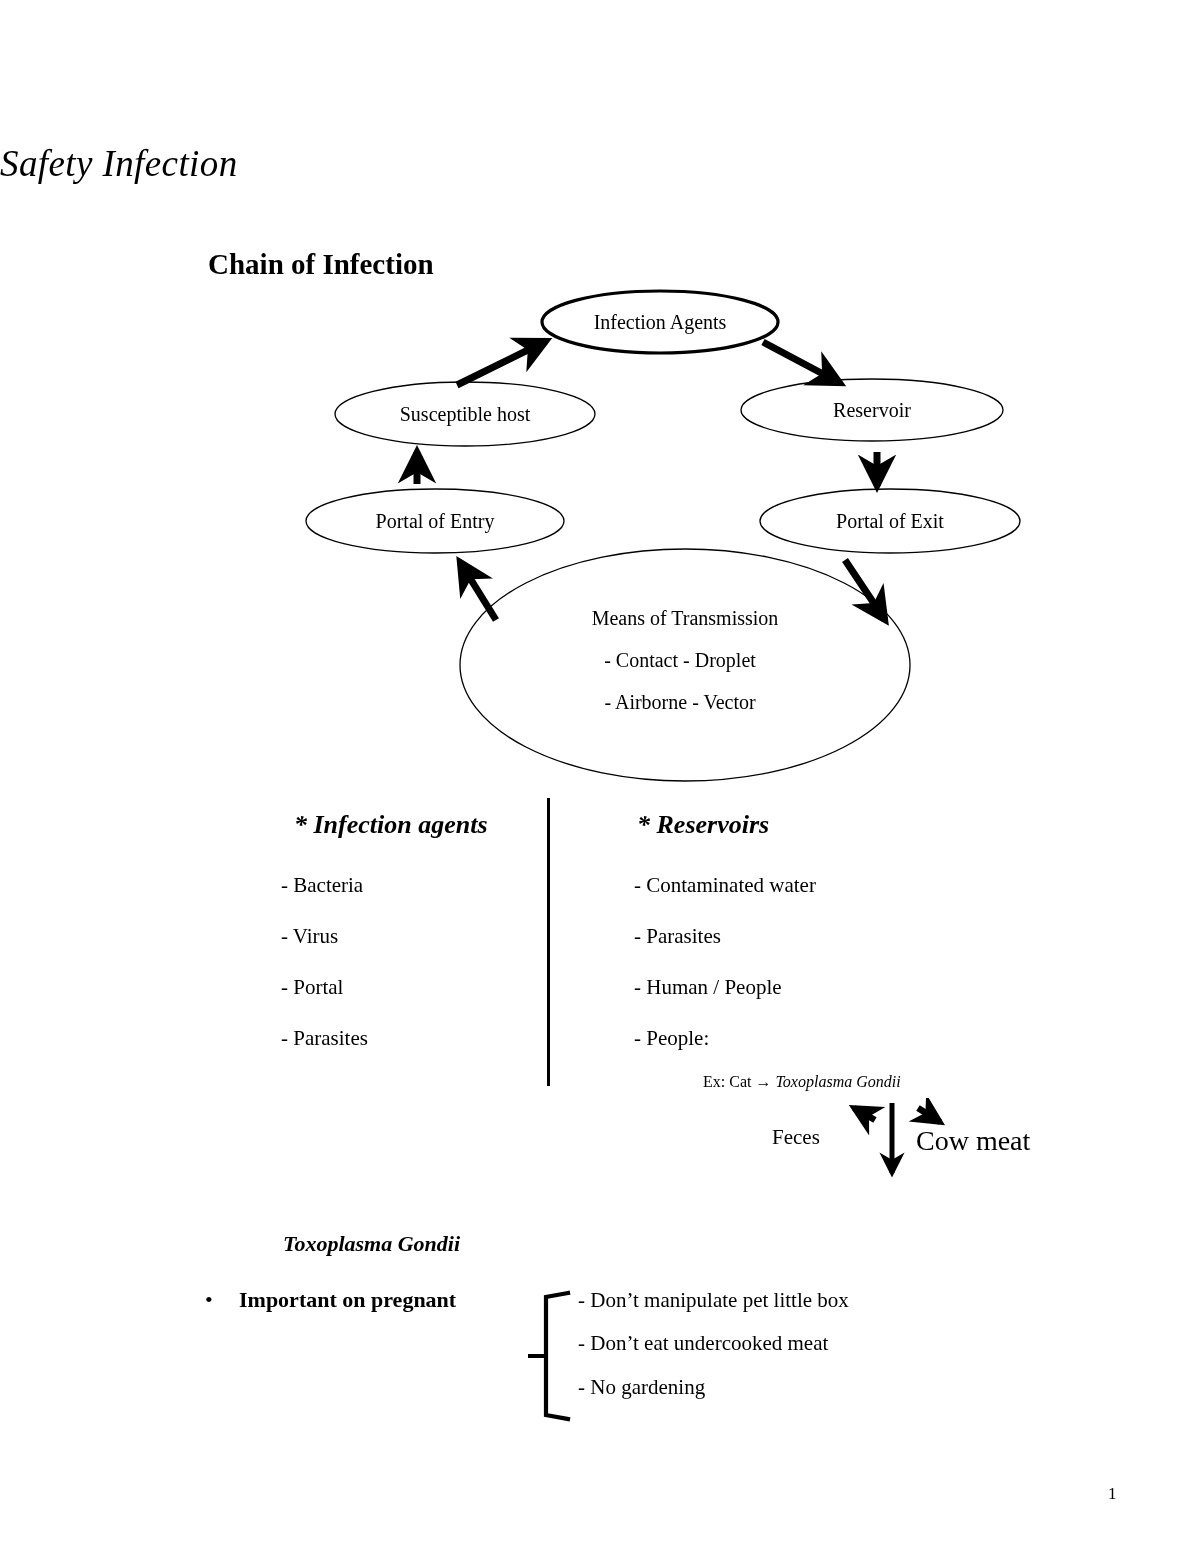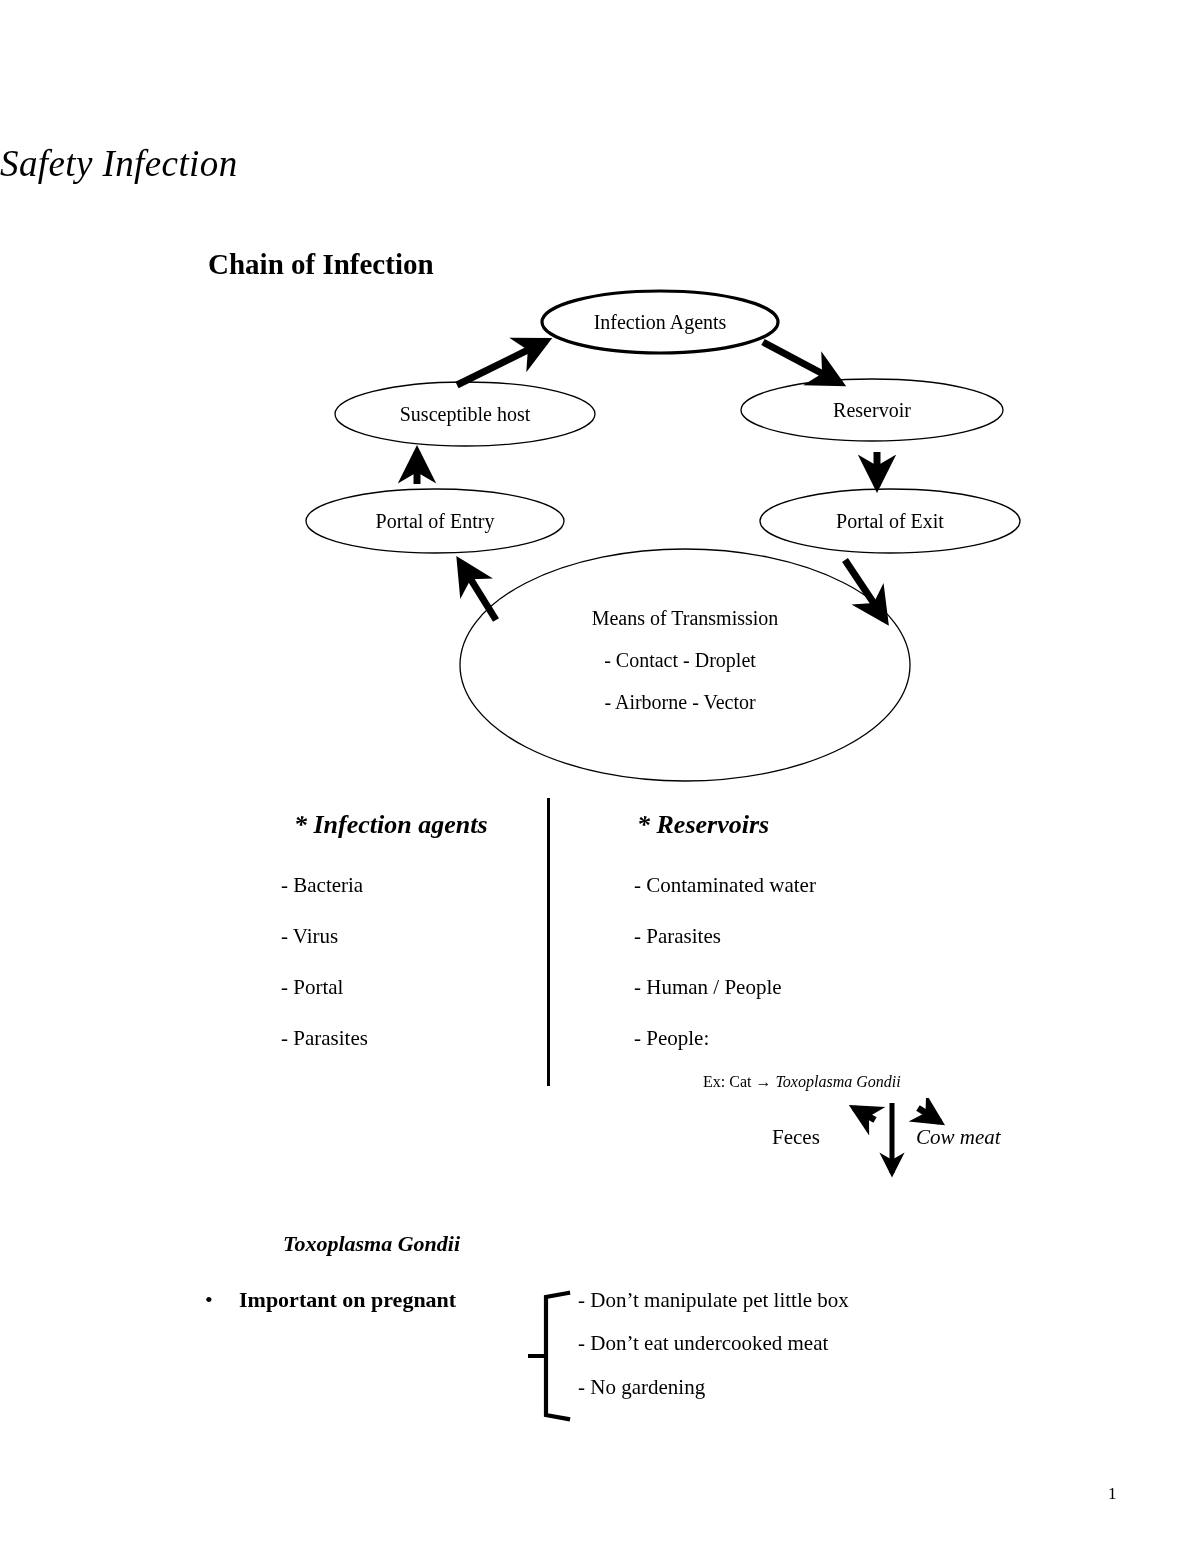--- a/index.html
+++ b/index.html
@@ -87,22 +87,21 @@
   }
   #tox-ex .ital { font-style: italic; }
   #tox-feces {
     top: 1125px;
     left: 772px;
     font-size: 21px;
   }
   #tox-cowmeat {
     top: 1125px;
     left: 916px;
-    font-size: 21px;
-    font-style: italic;
+    font-size: 28px;
   }
   #tox-produce {
     top: 1175px;
     left: 630px;
     font-size: 21px;
     white-space: nowrap;
   }
   #tox-arrows {
     top: 1098px;
     left: 830px;

